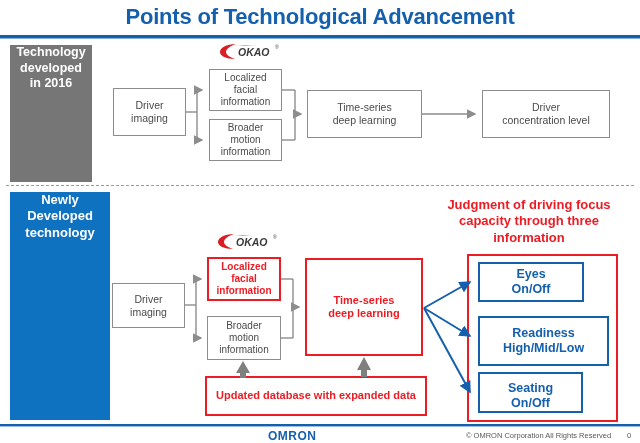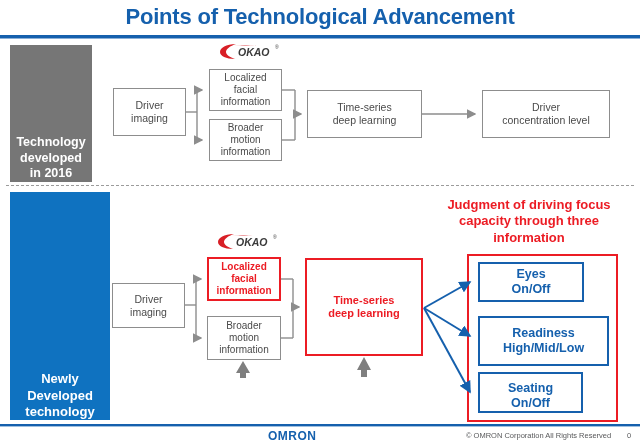--- a/index.html
+++ b/index.html
@@ -24,21 +24,21 @@
     background:#1560ad;
   }
   .title-rule2{
     position:absolute;left:0;top:38px;width:640px;height:1px;
     background:#8ab0d8;
   }
 
   
   .band-label{
     position:absolute;
-    display:flex;align-items:flex-end;justify-content:center;
+    display:flex;align-items:flex-start;justify-content:center;
     text-align:center;
     color:#ffffff;font-weight:bold;line-height:1.25;
   }
   #band-2016{
     left:10px;top:45px;width:82px;height:137px;
     background:#767676;font-size:12.5px;
   }
   #band-new{
     left:10px;top:192px;width:100px;height:228px;
     background:#0f72c0;font-size:13px;
@@ -219,20 +219,23 @@
     </div>
   </div>
 
   <div class="box red" style="left:305px;top:258px;width:118px;height:98px;font-size:11px;">
     <div>
       <span>Time-series</span><br>
       <span>deep learning</span>
     </div>
   </div>
 
+  <div class="box red" style="left:205px;top:376px;width:222px;height:40px;font-size:11px;">
+    <span>Updated database with expanded data</span>
+  </div>
 
   <div class="red-frame" style="left:467px;top:254px;width:151px;height:168px;"></div>
 
   <div class="box blue" style="left:478px;top:262px;width:106px;height:40px;font-size:12.5px;">
     <div>
       <span>Eyes</span><br>
       <span>On/Off</span>
     </div>
   </div>
 

